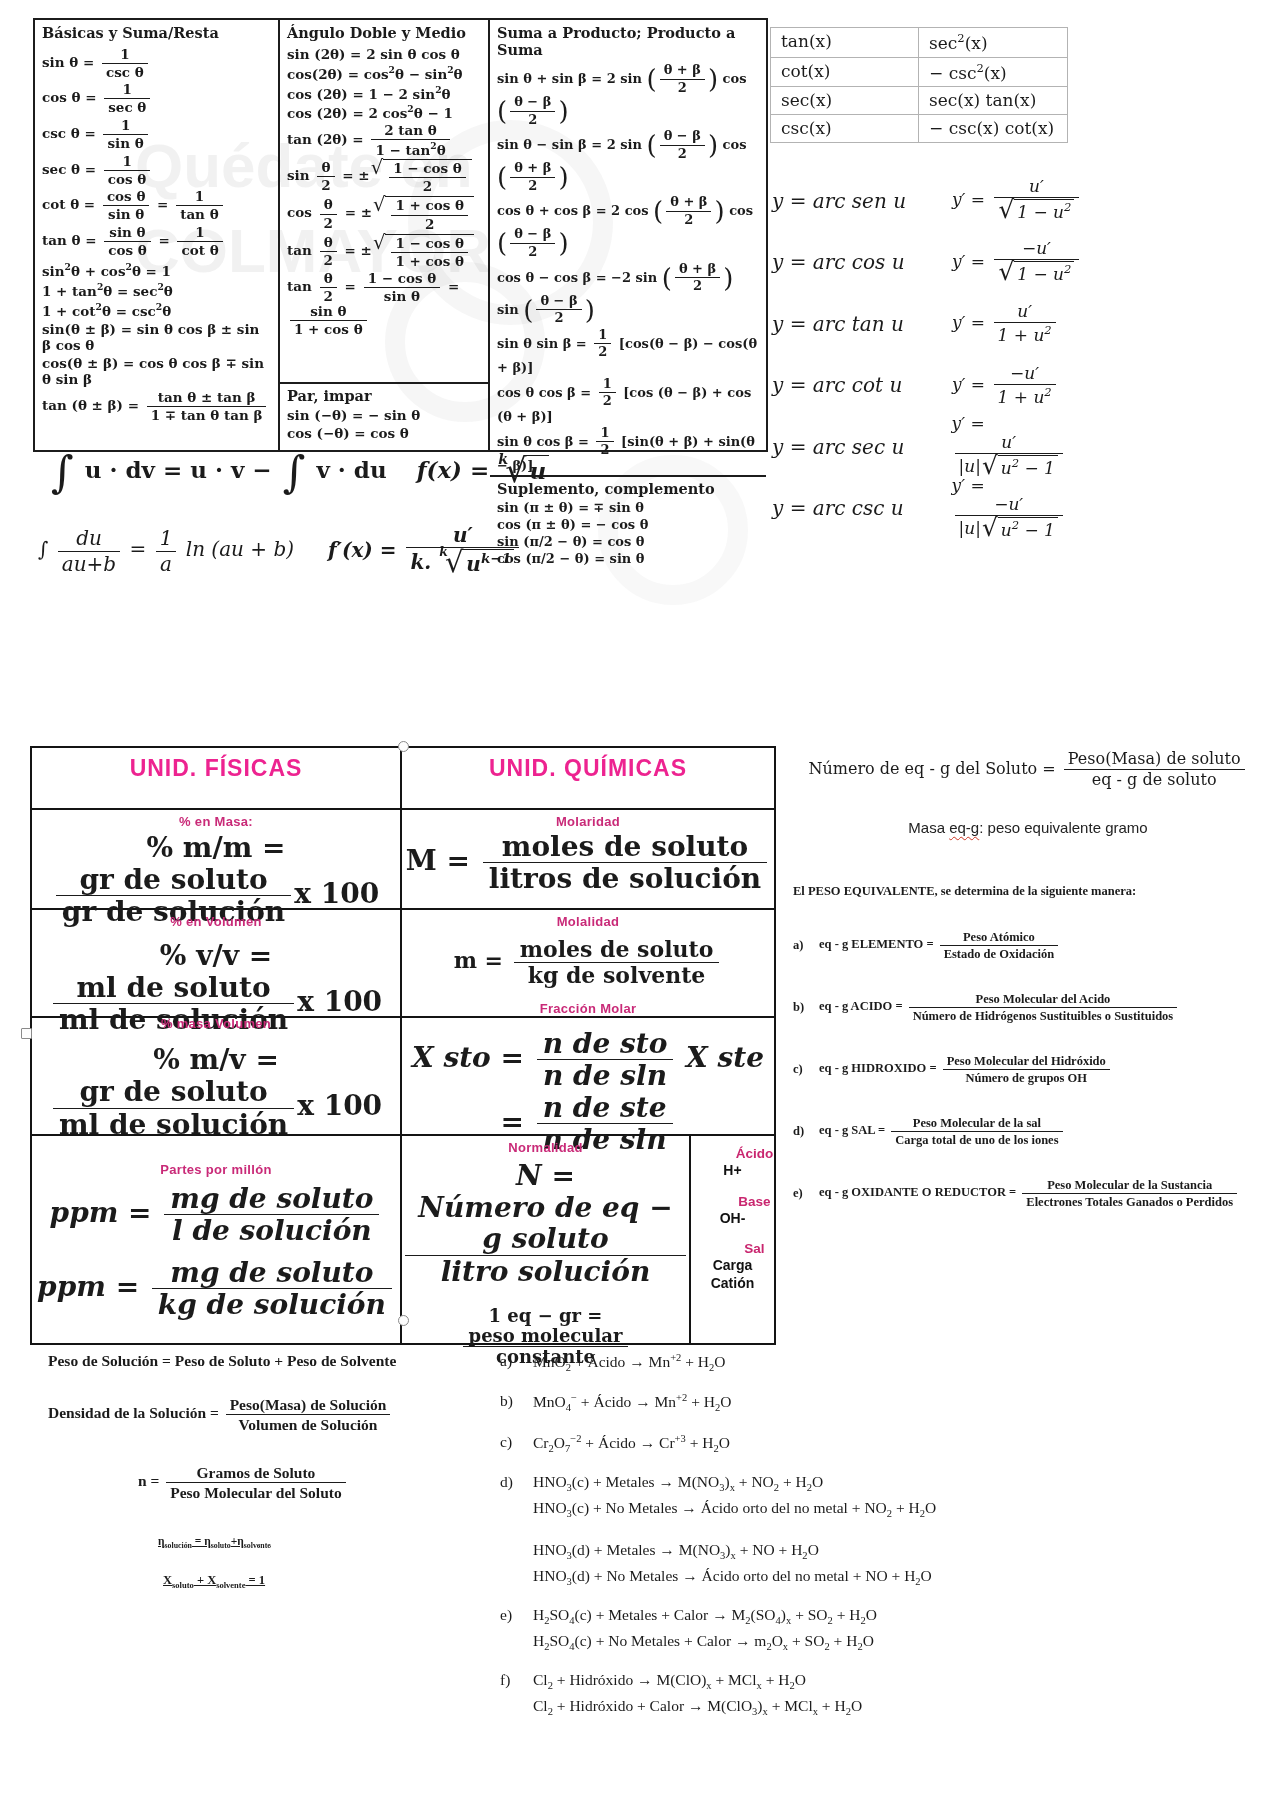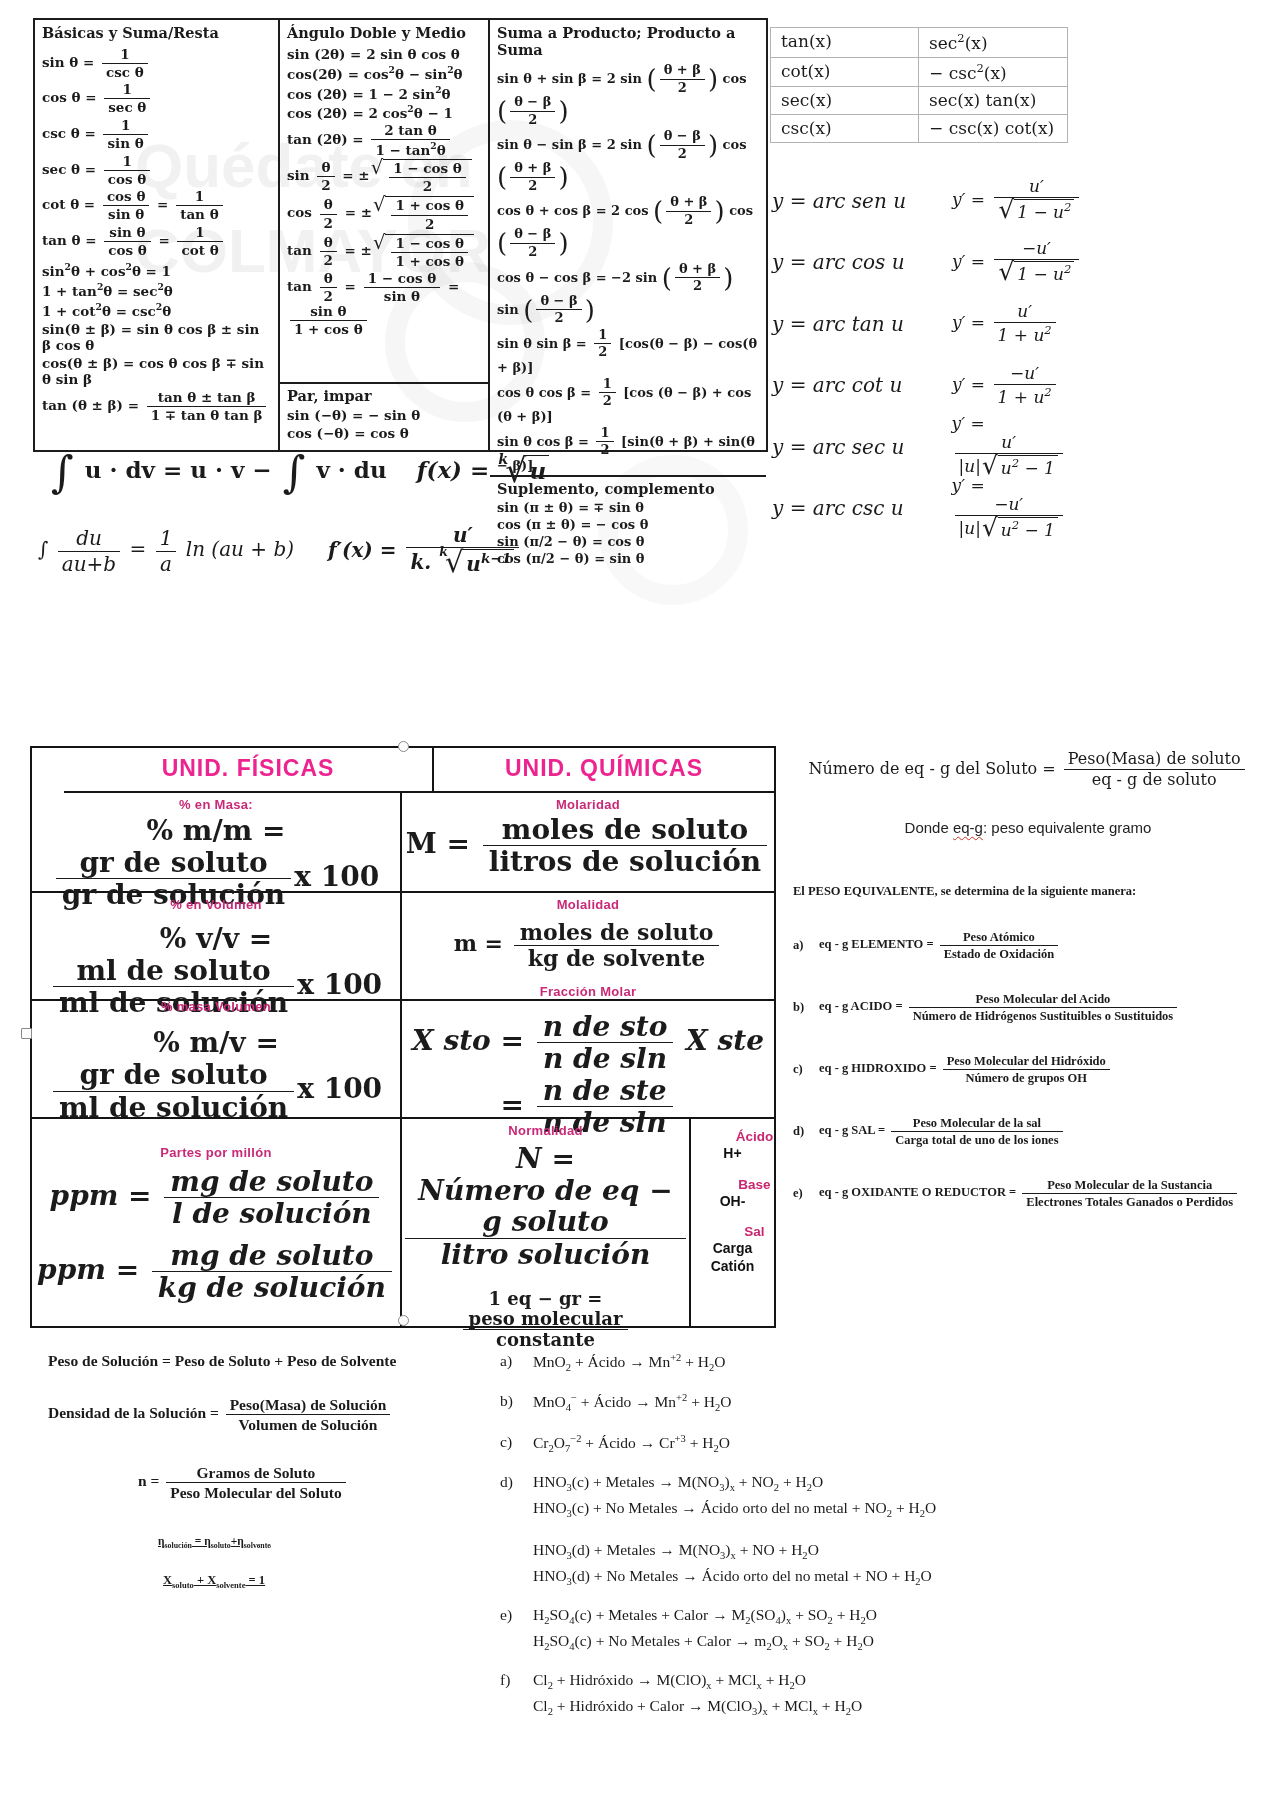--- a/index.html
+++ b/index.html
@@ -401,21 +401,21 @@
           <span class="num">u′</span>
           <span class="den">k. <span class="root">
               <span class="ridx">k</span>
               <span class="rsign">√</span>
               <span class="rbody">u<sup>k−1</sup></span>
             </span></span>
         </span></span>
   </div>
 
   <div class="content units-table">
-    <div class="urow" style="height:45px;margin-left:32px;">
+    <div class="urow" style="height:62px;">
       <div class="ucell uc-l uhead">UNID. FÍSICAS</div>
       <div class="ucell uc-r uhead">UNID. QUÍMICAS</div>
     </div>
     <div class="urow" style="height:100px;">
       <div class="ucell uc-l">
         <div class="plabel">% en Masa:</div>
         <div class="uformula">% m/m = <span class="frac">
               <span class="num">gr de soluto</span>
               <span class="den">gr de solución</span>
             </span>x 100</div>
@@ -510,21 +510,21 @@
   <div class="handle" style="left:398px;top:741px;"></div>
   <div class="handle" style="left:21px;top:1028px;border-radius:1px;"></div>
   <div class="handle" style="left:398px;top:1315px;"></div>
 
   <div class="content right-panel">
     <div class="rp-main">Número de eq - g del Soluto = <span class="frac">
           <span class="num">Peso(Masa) de soluto</span>
           <span class="den">eq - g de soluto</span>
         </span></div>
     <div class="rp-note">
-      <span>Donde </span><span class="wavy">eq-g</span><span>: peso equivalente gramo</span>
+      <span>Masa </span><span class="wavy">eq-g</span><span>: peso equivalente gramo</span>
     </div>
     <div class="rp-intro">El PESO EQUIVALENTE, se determina de la siguiente manera:</div>
     <div class="rp-item">
       <span class="rp-label">a)</span>
       <span>eq - g  ELEMENTO = <span class="frac">
             <span class="num">Peso Atómico</span>
             <span class="den">Estado de Oxidación</span>
           </span></span>
     </div>
     <div class="rp-item">

